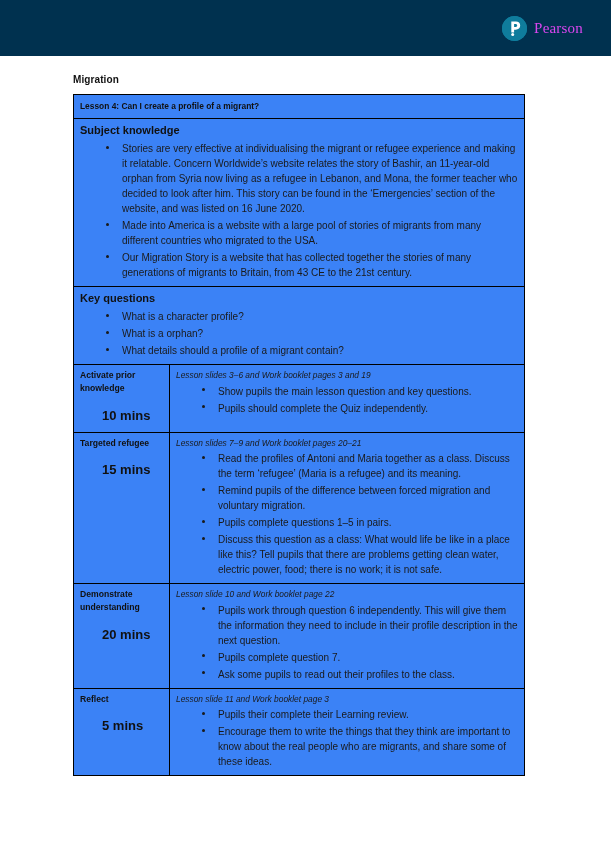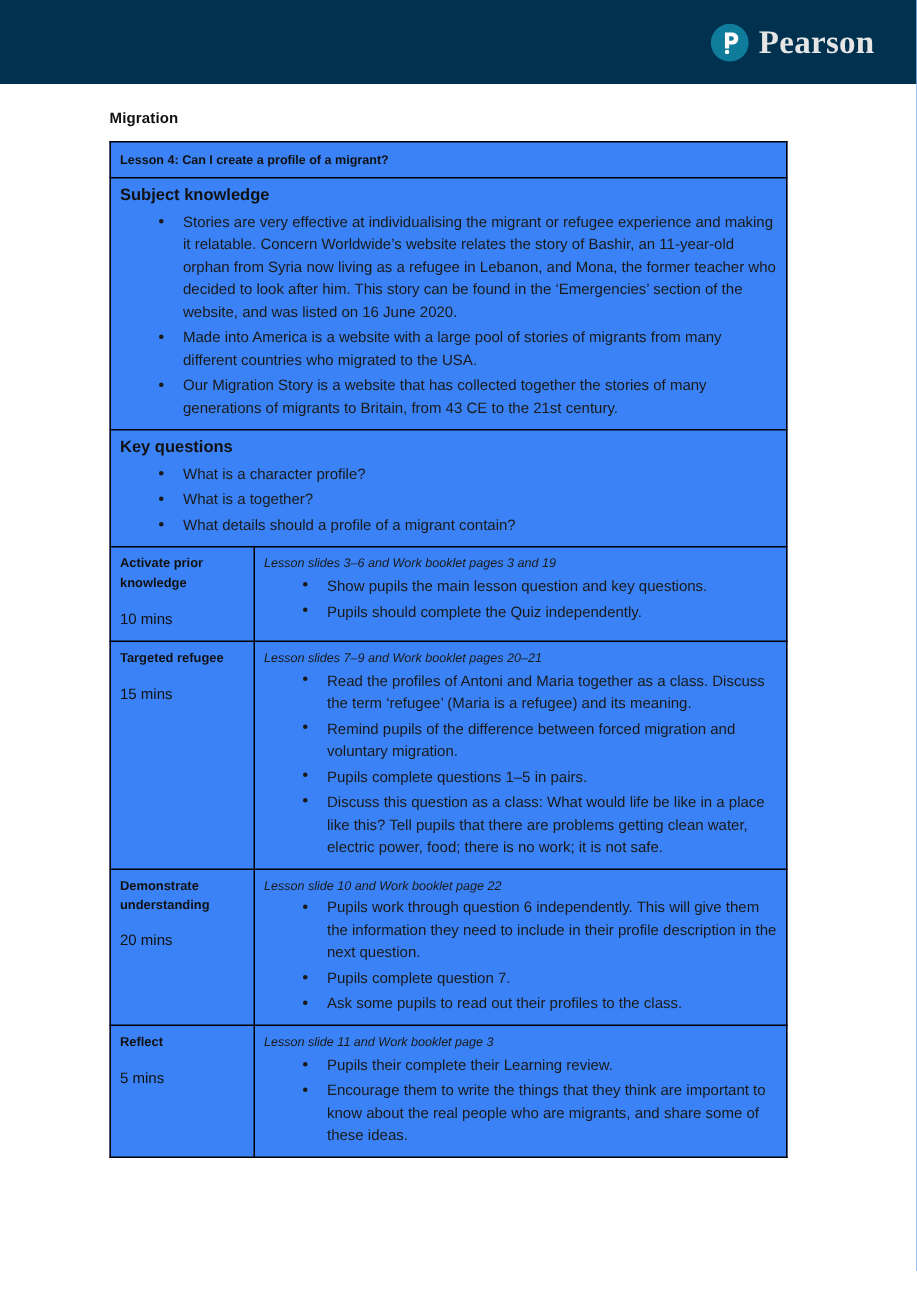--- a/index.html
+++ b/index.html
@@ -35,26 +35,26 @@
     width: 25px;
     height: 25px;
     border-radius: 50%;
     background: #0f7c9c;
     display: flex;
     align-items: center;
     justify-content: center;
   }
   .logo-mark svg { display: block; }
   .logo-word {
-    color: #e5e5e5;
+    color: #d946ef;
     font-family: "Liberation Serif", serif;
-    font-size: 22px;
+    font-size: 15px;
     line-height: 22px;
     letter-spacing: 0.2px;
-    font-weight: 700;
+    font-weight: 400;
   }
 
   
   .page {
     padding: 0 0 0 0;
   }
   .doc-title {
     margin: 18px 0 9px 73px;
     font-size: 10px;
     font-weight: bold;
@@ -121,24 +121,25 @@
     font-style: italic;
   }
 
   .label-stack {
     font-weight: bold;
     font-size: 8.6px;
     line-height: 1.55;
     color: #111111;
   }
   .label-time {
-    font-weight: normal;
-    font-size: 10px;
+    font-weight: bold;
+    font-size: 13px;
     color: #111111;
     margin-top: 11px;
+    margin-left: 22px;
   }
 </style>
 </head>
 <body>
 
 <div class="header-band">
   <div class="logo">
     <span class="logo-mark">
       <svg width="25" height="25" viewBox="0 0 25 25" aria-hidden="true">
         <circle cx="12.5" cy="12.5" r="12.5" fill="#0f7c9c"></circle>
@@ -174,21 +175,21 @@
             <li>Our Migration Story is a website that has collected together the stories of many generations of migrants to Britain, from 43 CE to the 21st century.</li>
           </ul>
         </td>
       </tr>
 
       <tr>
         <td colspan="2">
           <div class="cell-head">Key questions</div>
           <ul class="bullets">
             <li>What is a character profile?</li>
-            <li>What is a together?</li>
+            <li>What is a orphan?</li>
             <li>What details should a profile of a migrant contain?</li>
           </ul>
         </td>
       </tr>
 
       <tr>
         <td>
           <div class="label-stack">Activate prior knowledge</div>
           <div class="label-time">10 mins</div>
         </td>

